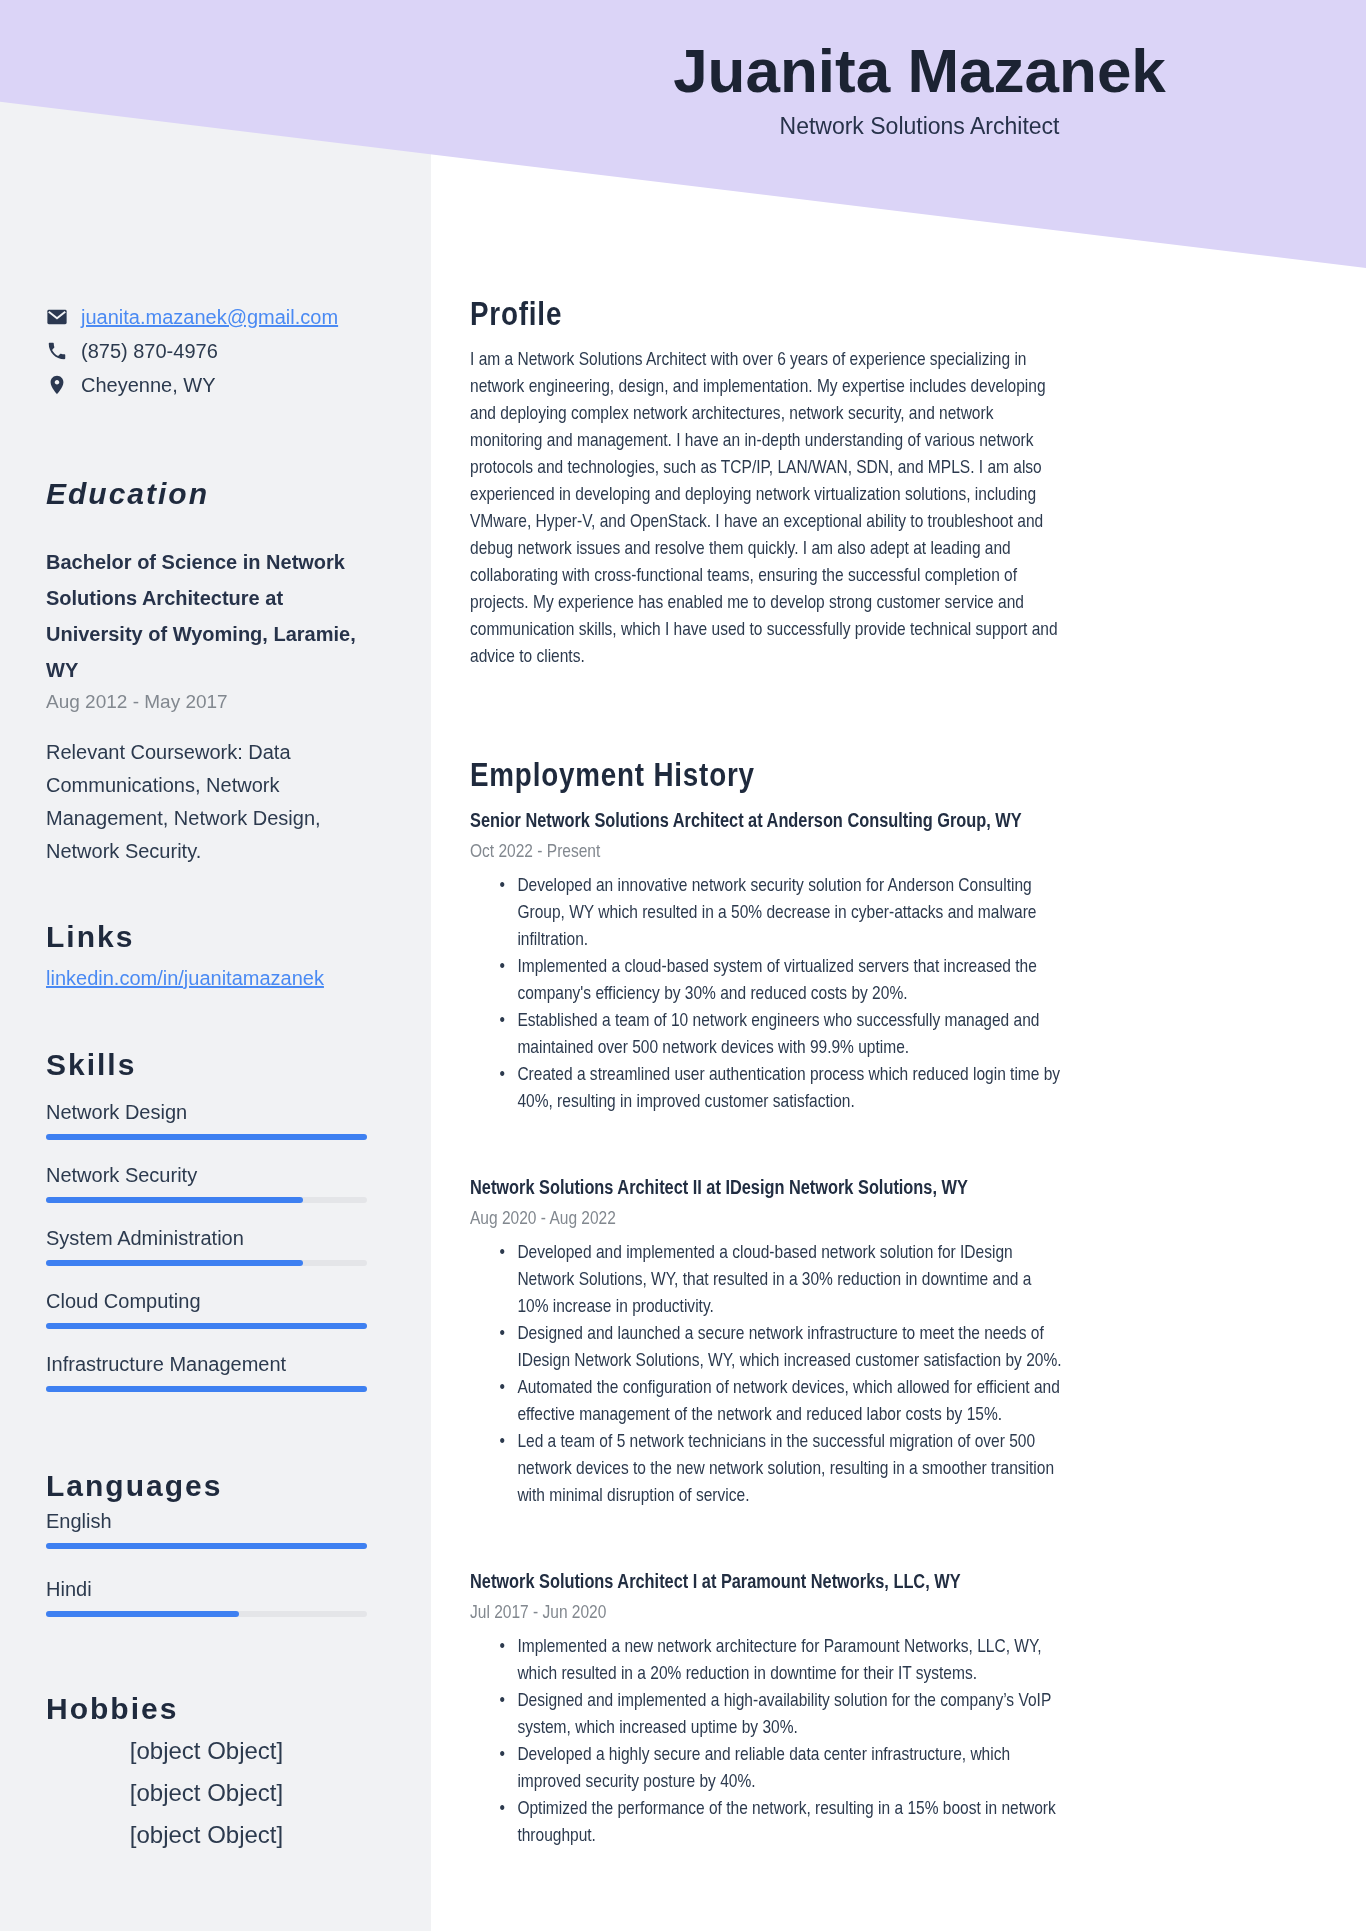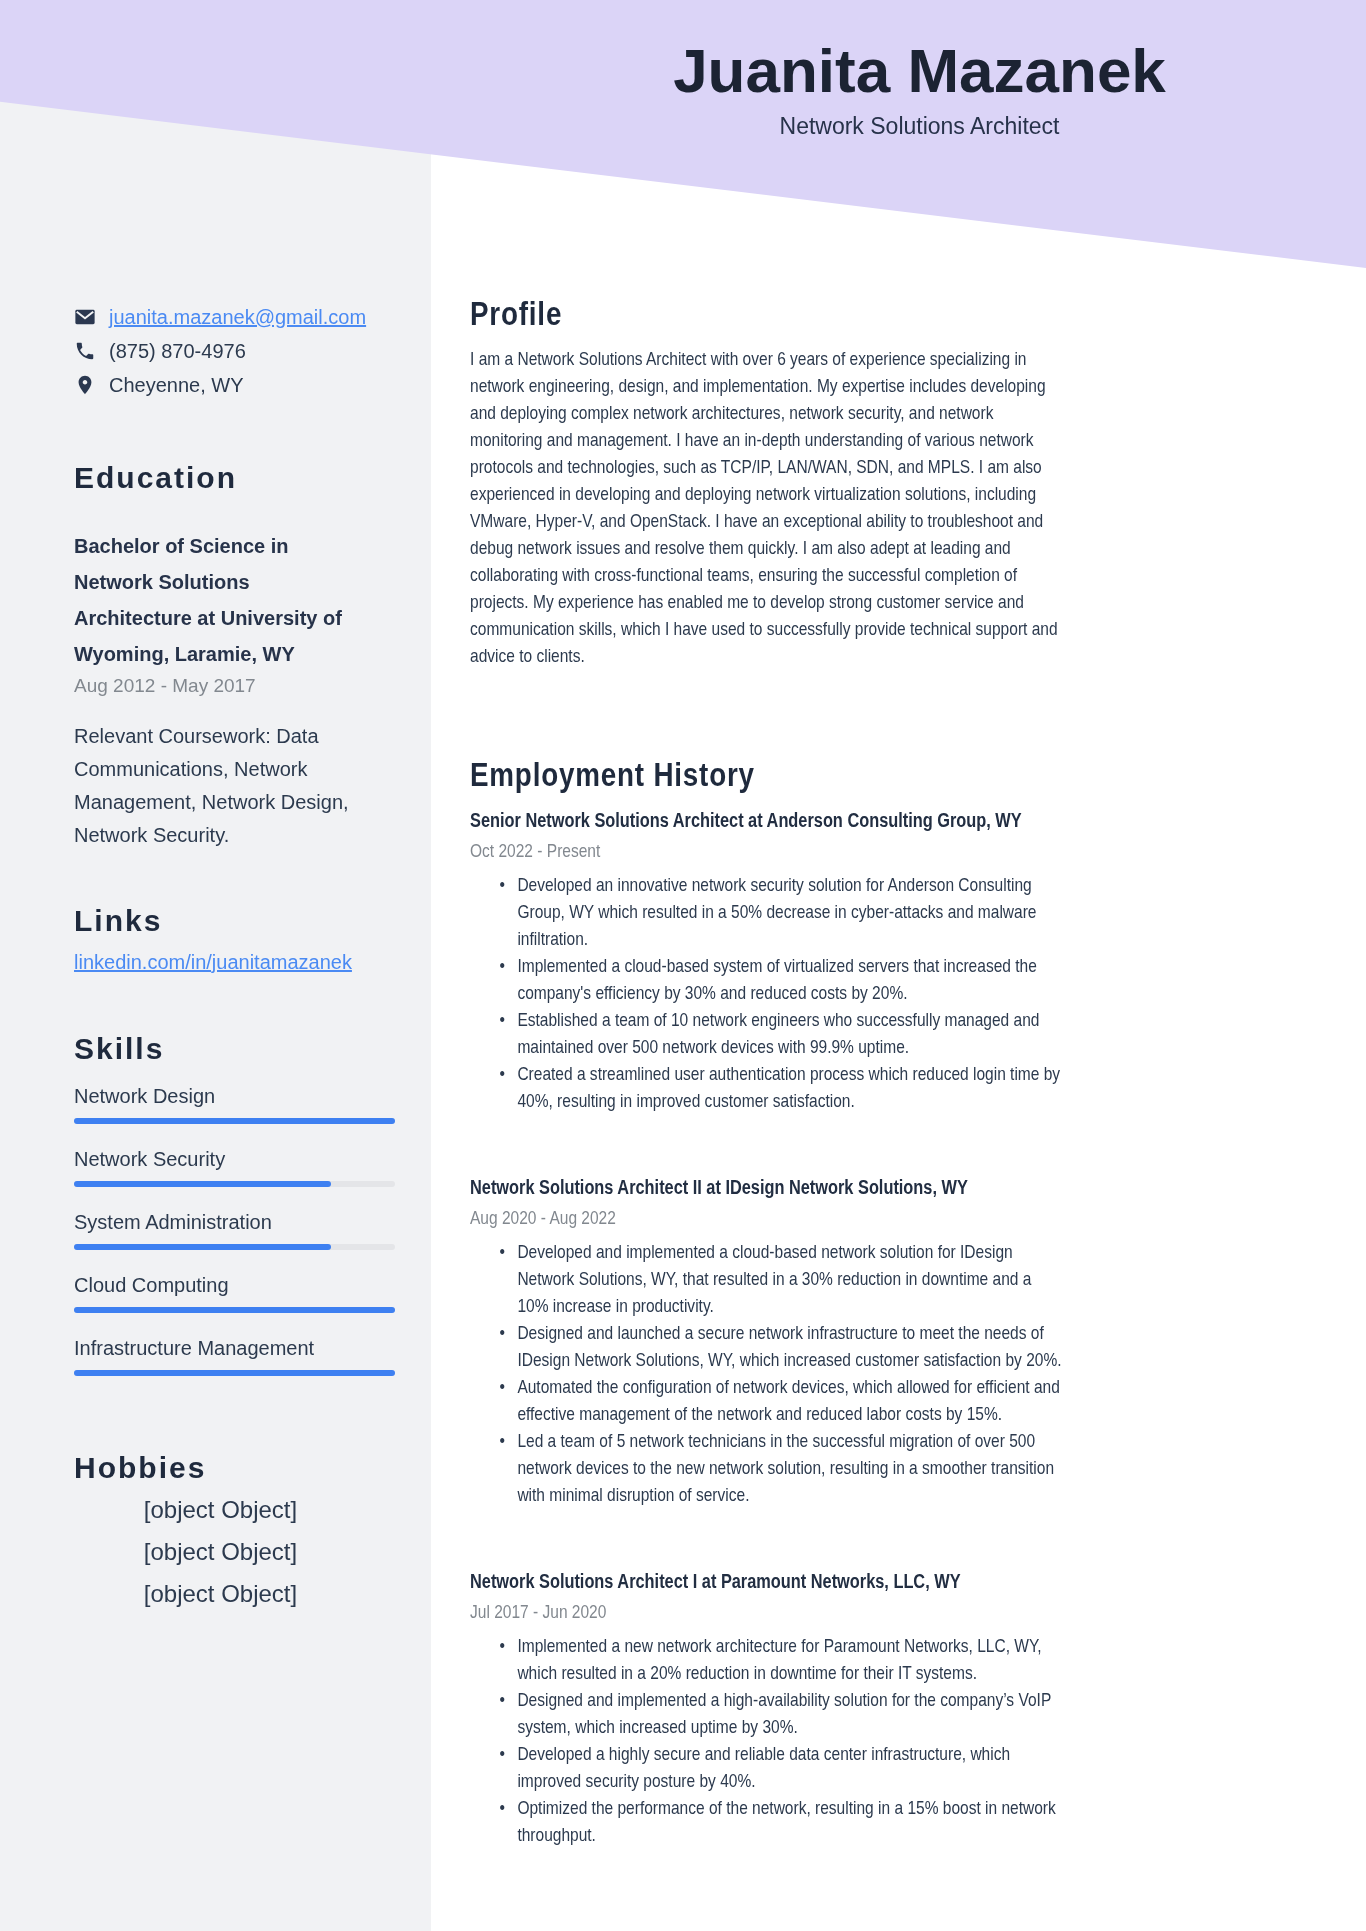--- a/index.html
+++ b/index.html
@@ -5,28 +5,28 @@
   :root{
     --lavender:#dbd4f7; --sidebar_bg:#f1f2f4; --heading:#1f2a3d; --text:#2c3a4e;
     --muted:#82888f; --link:#4a8af3; --accent:#3e80f1; --track:#e4e5e8; --name:#1c2333;
   }
   *{margin:0;padding:0;box-sizing:border-box;}
   html,body{width:1366px;height:1931px;overflow:hidden;}
   body{font-family:"Liberation Sans","DejaVu Sans",sans-serif;background:#fff;color:var(--text);}
   .page{position:relative;width:1366px;height:1931px;background:#fff;overflow:hidden;}
 
   
-  .sidebar{position:absolute;left:0;top:0;width:431px;height:1931px;background:var(--sidebar_bg);z-index:1;padding-left:28px;}
+  .sidebar{position:absolute;left:0;top:0;width:431px;height:1931px;background:var(--sidebar_bg);z-index:1;}
   .side-content{padding:300px 64px 0 46px;}
   .contact-row{display:flex;align-items:center;gap:13px;height:34px;font-size:20px;color:var(--text);}
   .cicon{width:22px;height:22px;flex:0 0 22px;}
   .cicon svg{width:22px;height:22px;display:block;fill:#2b3850;}
   a.side-link{color:var(--link);text-decoration:underline;}
   h3.side-h{font-size:30px;line-height:32px;font-weight:700;letter-spacing:2px;color:var(--heading);}
-  .education h3{margin-top:60px;}
+  .education h3{margin-top:76px;font-style:italic;}
   .degree{margin-top:34px;font-size:20px;font-weight:700;line-height:36px;color:#27334a;}
   .edu-date{margin-top:2px;font-size:19px;line-height:24px;color:var(--muted);}
   .coursework{margin-top:22px;font-size:20px;line-height:33px;color:var(--text);}
   .links h3{margin-top:53px;}
   .links-list{margin-top:12px;font-size:20px;line-height:26px;}
   .skills h3{margin-top:58px;}
   .skills-list{margin-top:18px;}
   .skill + .skill{margin-top:22px;}
   .skill-name{font-size:20px;line-height:26px;color:var(--text);}
   .bar{margin-top:9px;width:321px;height:6px;border-radius:3px;background:var(--track);}
@@ -146,20 +146,39 @@
             <div class="skill">
               <div class="skill-name">Infrastructure Management</div>
               <div class="bar">
                 <div class="bar-fill" style="width: 100%;"></div>
               </div>
             </div>
 
           </div>
       </div>
 
+      <div class="languages">
+        <h3 class="side-h">Languages</h3>
+        <div class="langs-list">
+
+            <div class="lang">
+              <div class="skill-name">English</div>
+              <div class="bar">
+                <div class="bar-fill" style="width: 100%;"></div>
+              </div>
+            </div>
+
+            <div class="lang">
+              <div class="skill-name">Hindi</div>
+              <div class="bar">
+                <div class="bar-fill" style="width: 60%;"></div>
+              </div>
+            </div>
+          </div>
+      </div>
 
       <div class="hobbies">
         <h3 class="side-h">Hobbies</h3>
         <ul class="hobby-list">
 
             <li>[object Object]</li>
 
             <li>[object Object]</li>
 
             <li>[object Object]</li>

